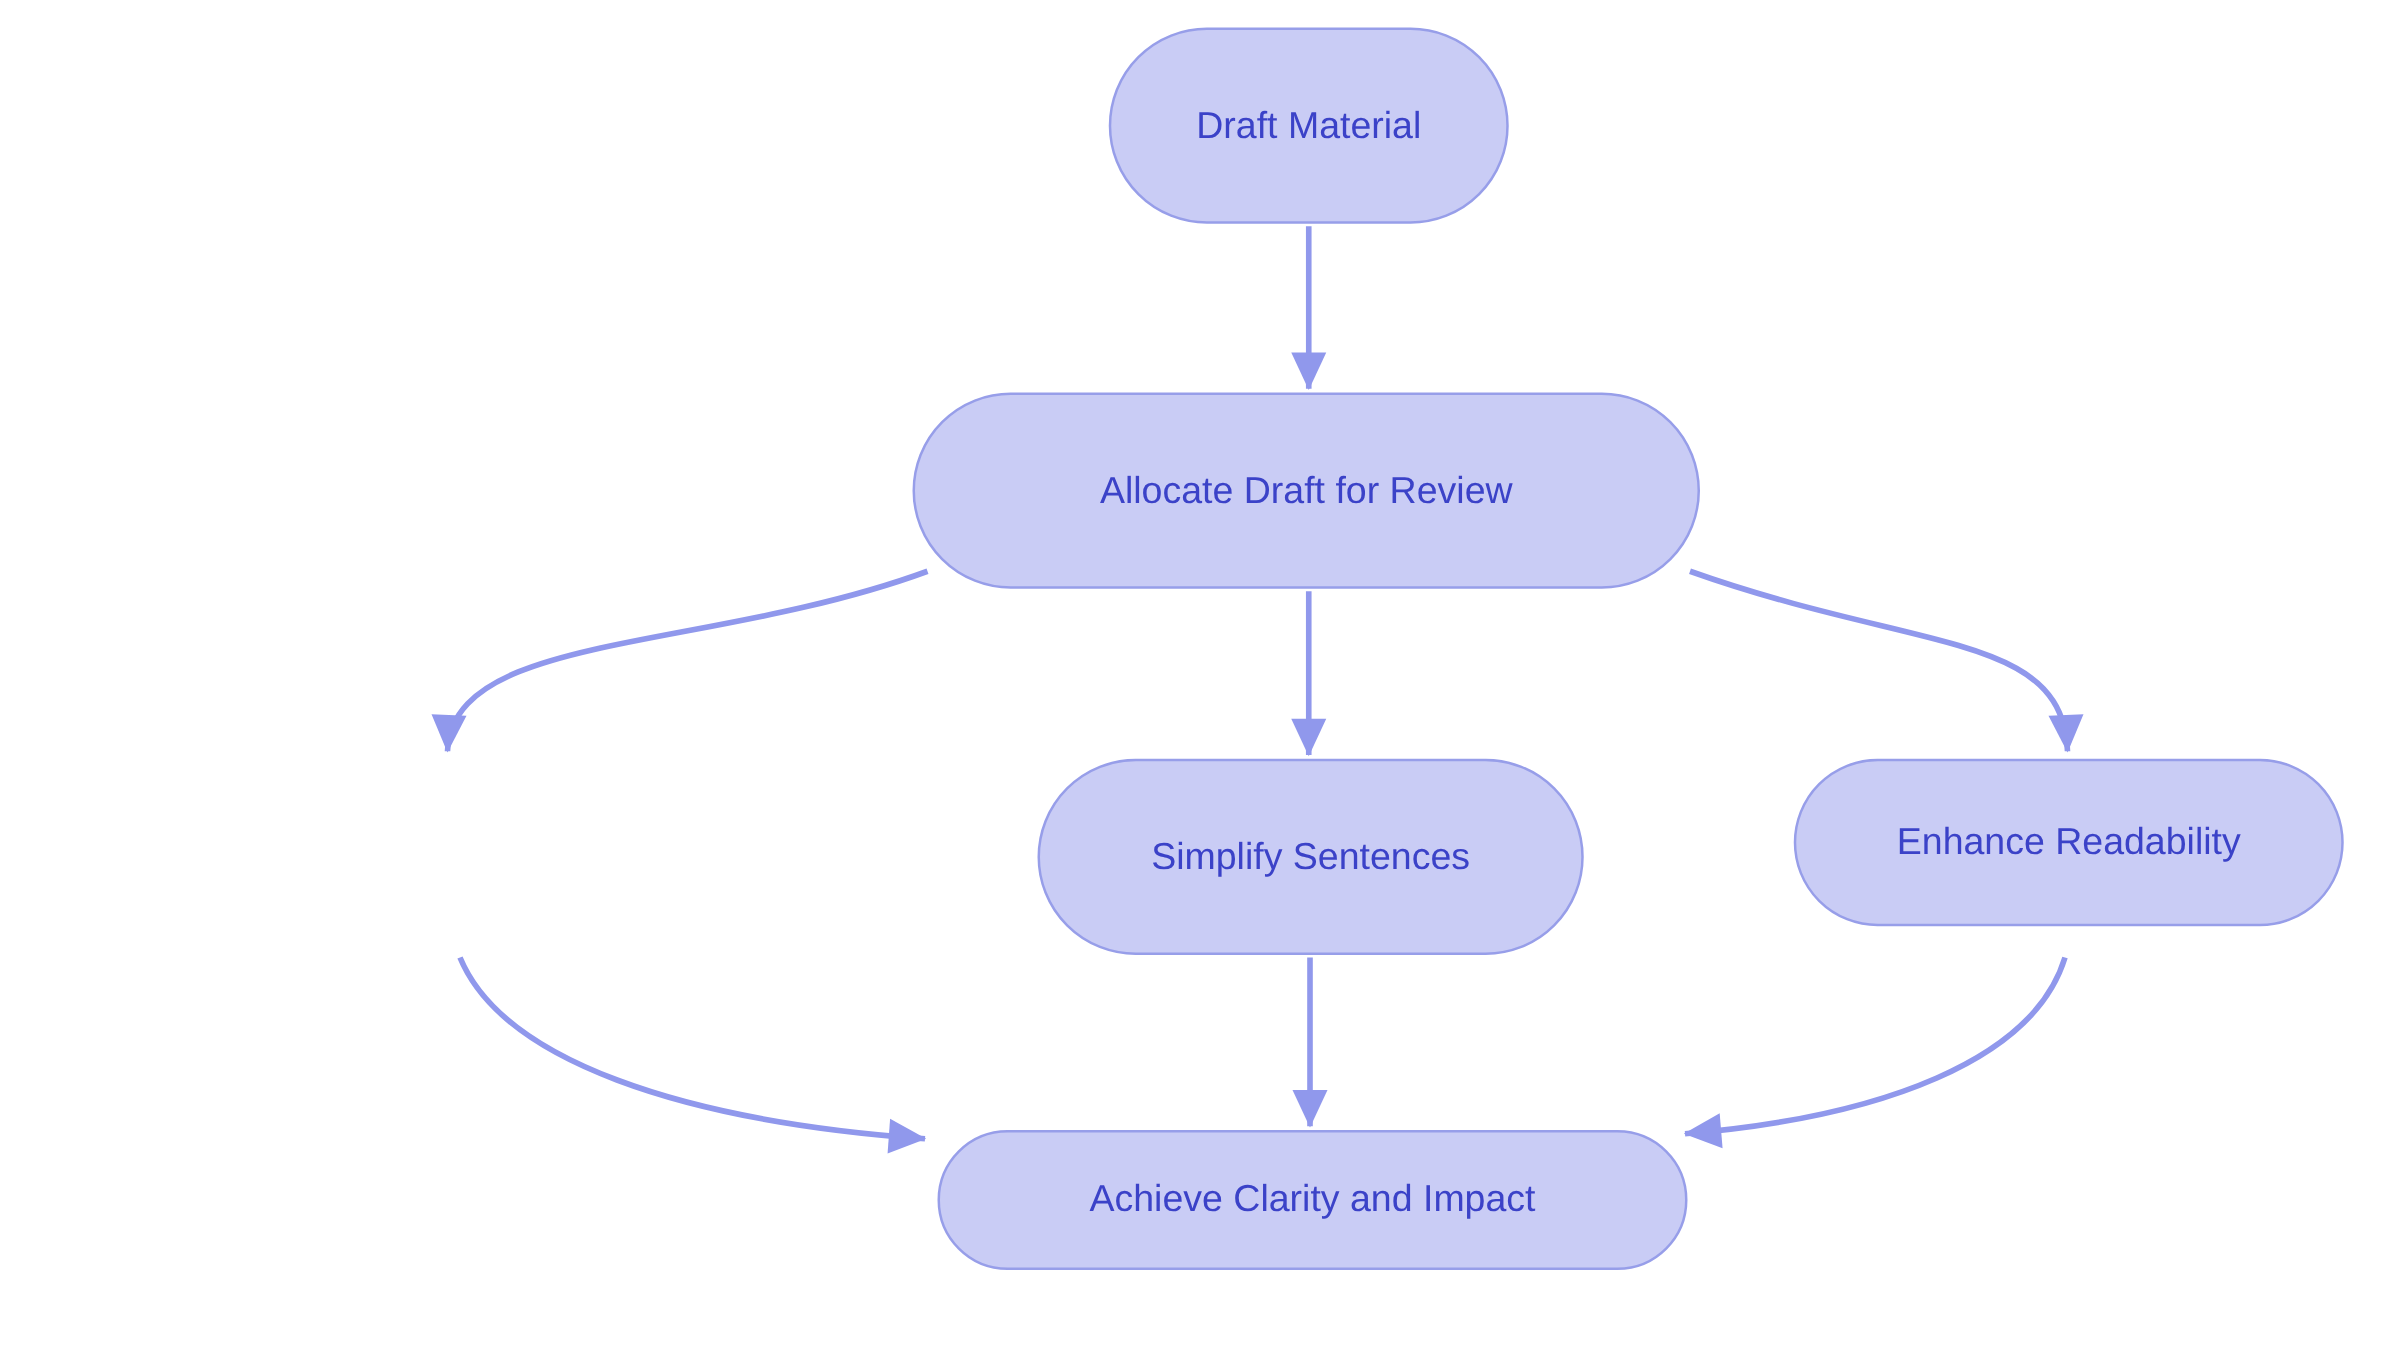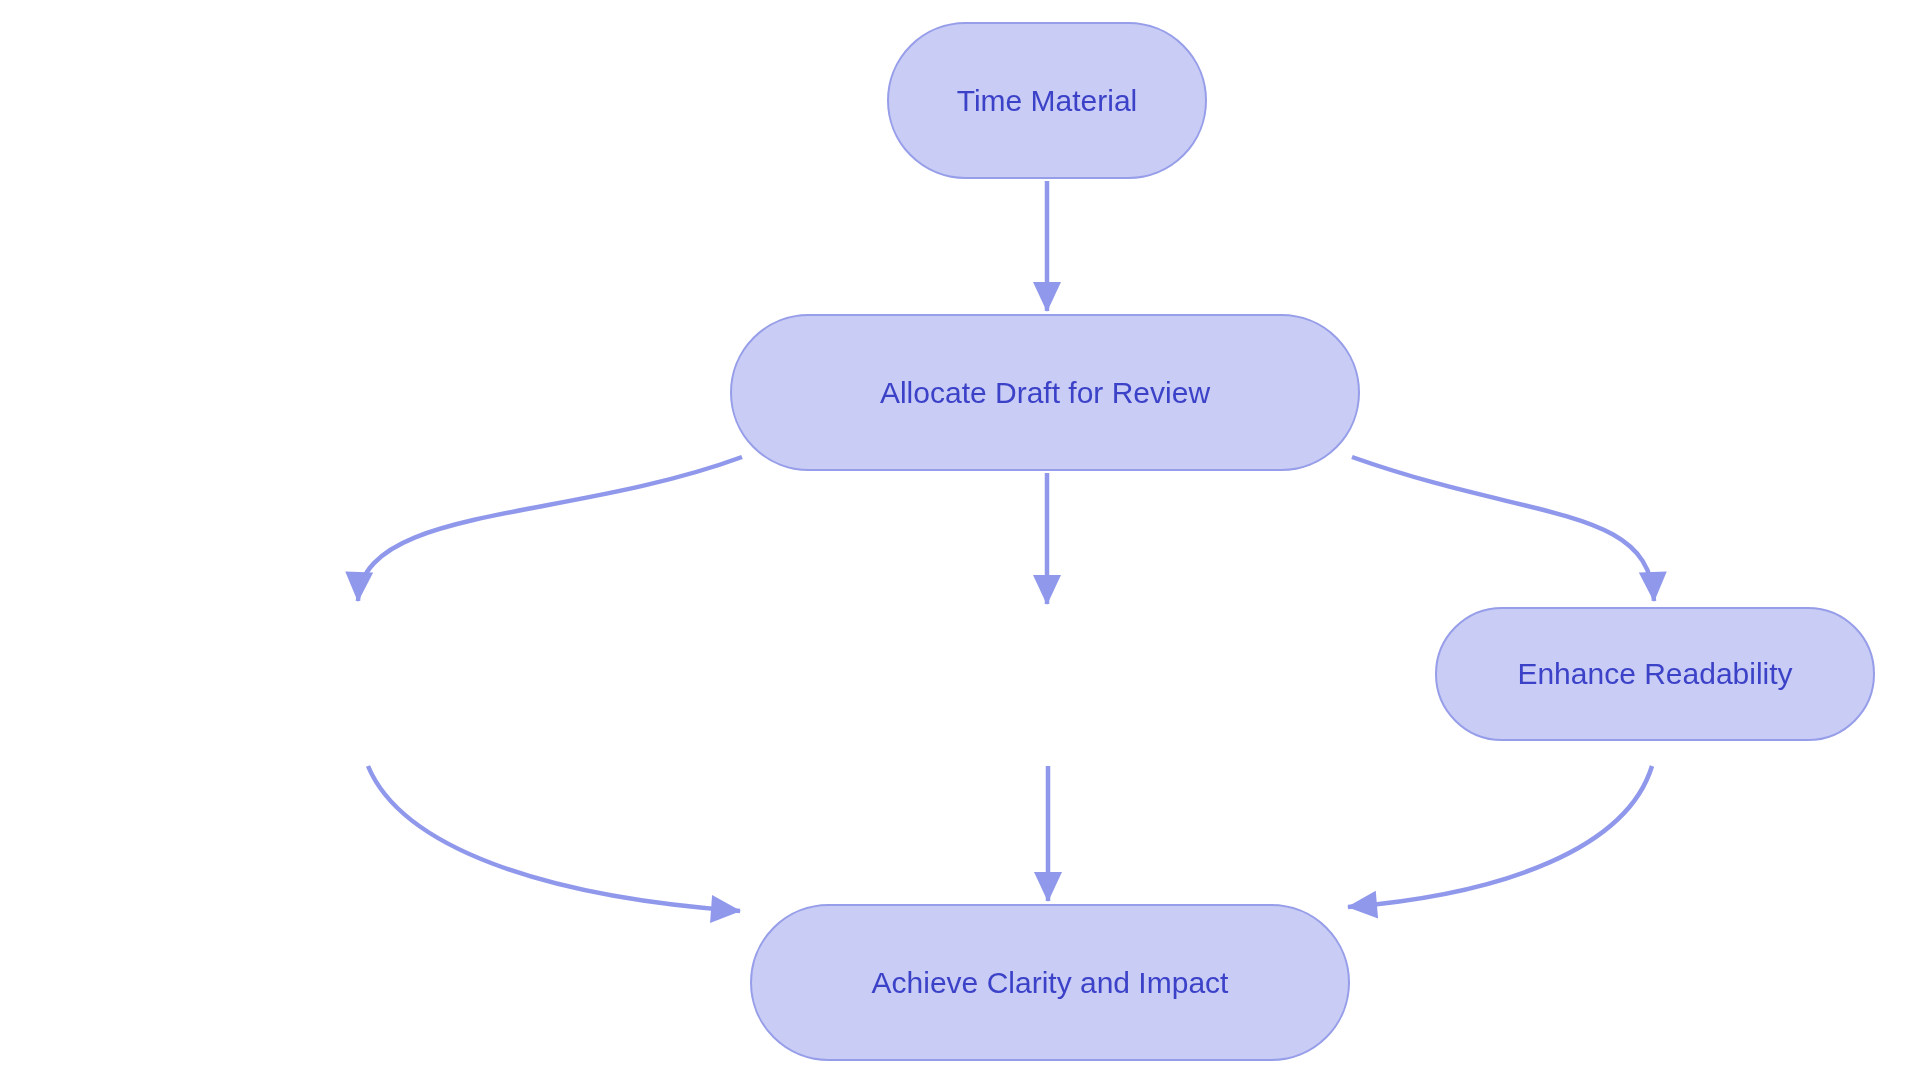--- a/index.html
+++ b/index.html
@@ -29,21 +29,21 @@
     font-size:30px;font-weight:500;
     color:var(--text);
     text-align:center;
     white-space:nowrap;
   }
   #n-draft    {left:887px; top:22px;  width:320px;height:157px;}
   #n-allocate {left:730px; top:314px; width:630px;height:157px;}
   #n-eliminate{left:45px;  top:607px; width:642px;height:157px;}
   #n-simplify {left:830px; top:607px; width:437px;height:157px;}
   #n-enhance  {left:1435px;top:607px; width:440px;height:134px;}
-  #n-achieve  {left:750px; top:904px; width:600px;height:157px;}
+  #n-achieve  {left:750px; top:904px; width:600px;height:112px;}
 </style>
 </head>
 <body>
 
 <div id="canvas">
 
   <svg id="edge-layer" viewBox="0 0 1920 1083" xmlns="http://www.w3.org/2000/svg">
     <defs>
       <marker id="ah" markerUnits="userSpaceOnUse" markerWidth="32" markerHeight="30" viewBox="0 0 32 30" refX="30" refY="15" orient="auto">
         <path d="M1,1 L31,15 L1,29 Z" fill="#9098ec"></path>
@@ -52,28 +52,31 @@
     <path class="edge" d="M 1047 181 L 1047 311" marker-end="url(#ah)"></path>
     <path class="edge" d="M 742 457 C 565 522, 362 505, 358 601" marker-end="url(#ah)"></path>
     <path class="edge" d="M 1047 473 L 1047 604" marker-end="url(#ah)"></path>
     <path class="edge" d="M 1352 457 C 1535 522, 1650 505, 1654 601" marker-end="url(#ah)"></path>
     <path class="edge" d="M 368 766 C 402 848, 545 897, 740 911" marker-end="url(#ah)"></path>
     <path class="edge" d="M 1048 766 L 1048 901" marker-end="url(#ah)"></path>
     <path class="edge" d="M 1652 766 C 1627 848, 1505 894, 1348 907" marker-end="url(#ah)"></path>
   </svg>
 
   <div class="node" id="n-draft">
-    <span>Time Material</span>
+    <span>Draft Material</span>
   </div>
 
   <div class="node" id="n-allocate">
     <span>Allocate Draft for Review</span>
   </div>
 
 
+  <div class="node" id="n-simplify">
+    <span>Simplify Sentences</span>
+  </div>
 
   <div class="node" id="n-enhance">
     <span>Enhance Readability</span>
   </div>
 
   <div class="node" id="n-achieve">
     <span>Achieve Clarity and Impact</span>
   </div>
 
 </div>

